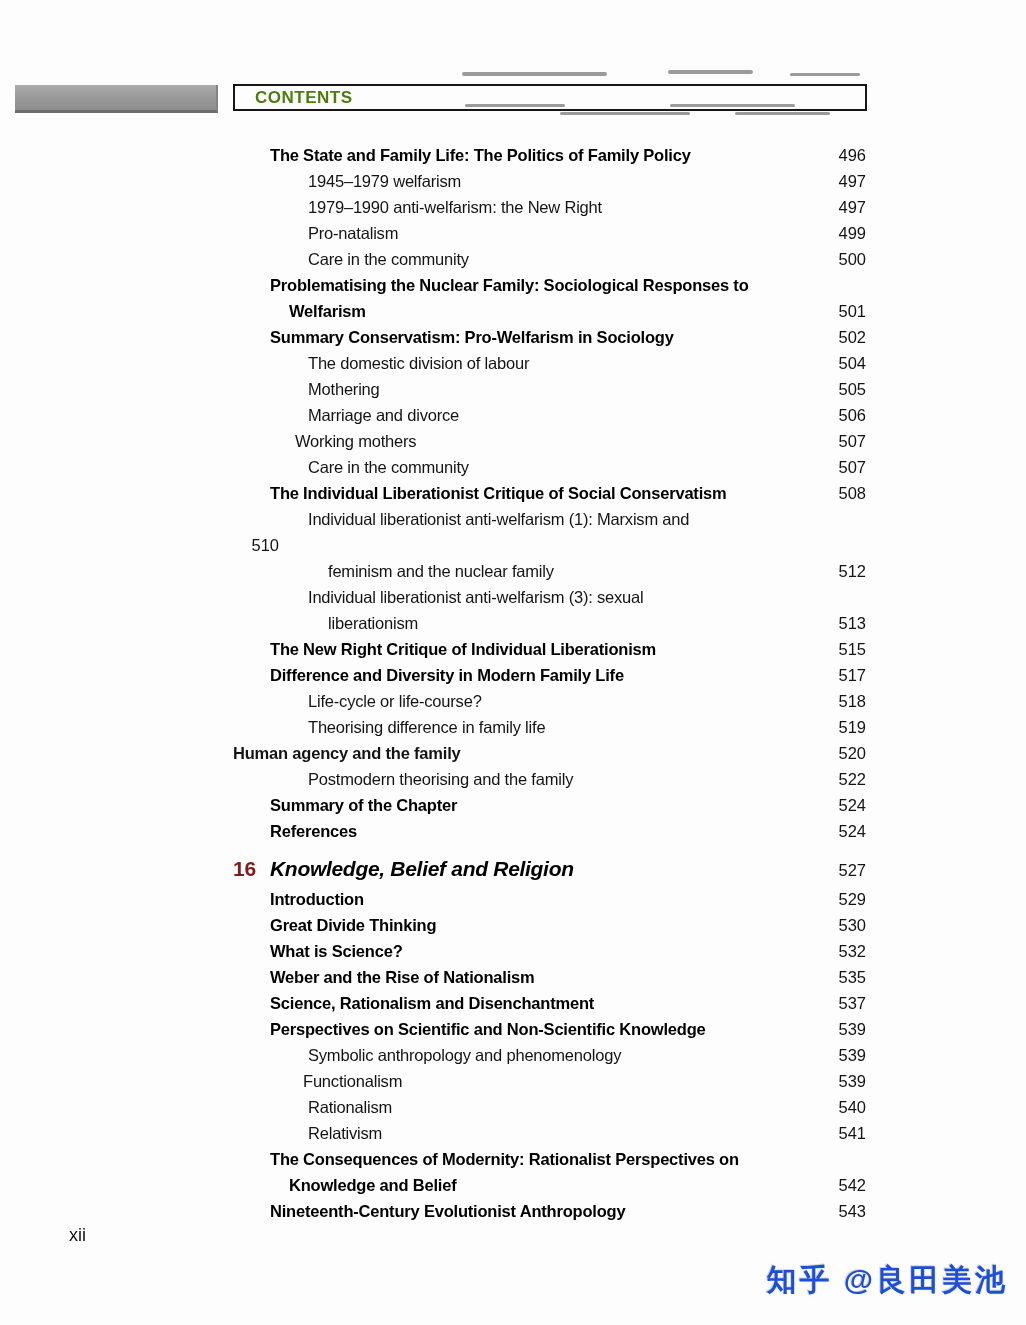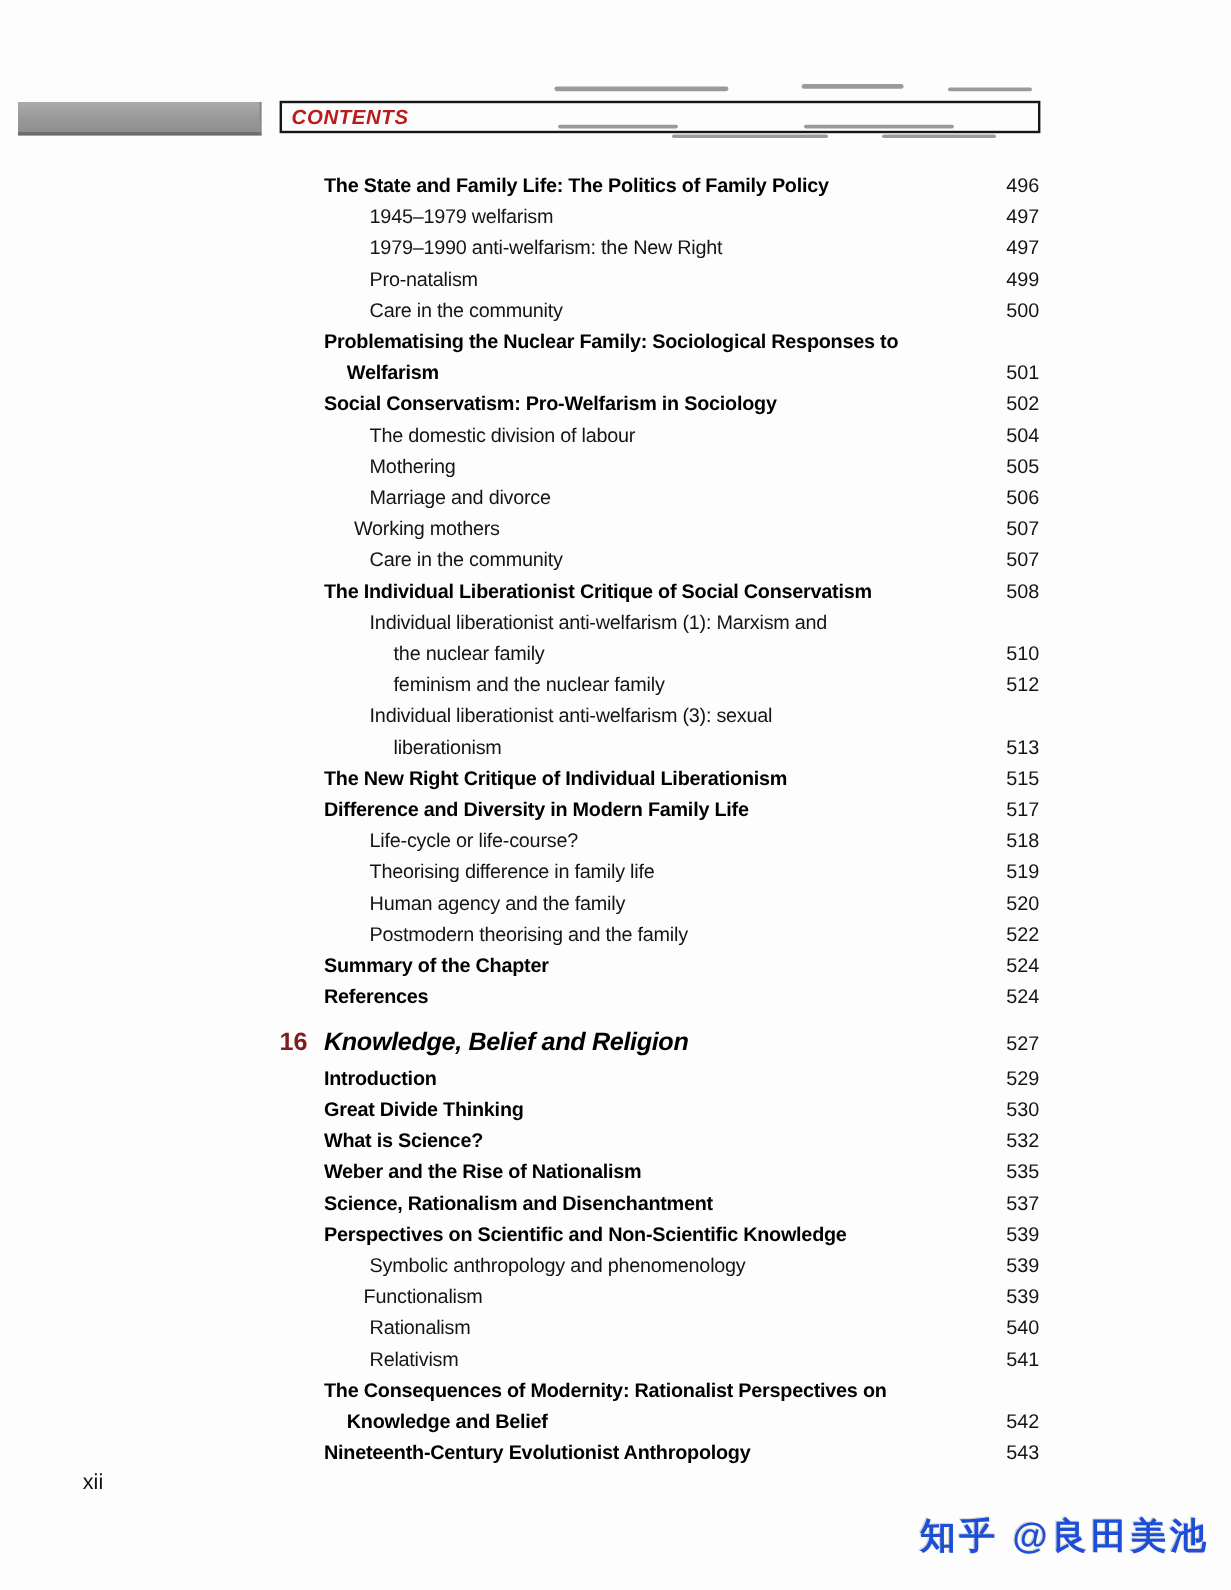--- a/index.html
+++ b/index.html
@@ -16,21 +16,21 @@
     border-bottom:3px solid #6d6d6d;border-right:2px solid #838383;
   }
   
   .contents-box{
     position:absolute;left:233px;top:84px;width:630px;height:23px;
     border:2px solid #161616;background:#fdfdfd;
     display:flex;align-items:center;
   }
   .contents-box .label{
     font-weight:bold;font-size:17px;letter-spacing:.5px;
-    padding-left:8px;color:#b91c1c;font-style:italic;
+    padding-left:20px;color:#4d7c0f;
   }
   
   .artifact{
     position:absolute;background:#3a3a3a;opacity:.5;border-radius:2px;
   }
   
   .toc{
     position:absolute;left:233px;top:142px;width:633px;
     font-size:16.5px;letter-spacing:-.2px;
   }
@@ -92,21 +92,21 @@
     </div>
     <div class="row bold">
       <span class="title" style="margin-left: 37px;">Problematising the Nuclear Family: Sociological Responses to</span>
       <span class="pagenum"></span>
     </div>
     <div class="row bold">
       <span class="title" style="margin-left: 56px;">Welfarism</span>
       <span class="pagenum">501</span>
     </div>
     <div class="row bold">
-      <span class="title" style="margin-left: 37px;">Social Conservatism: Pro-Welfarism in Sociology</span>
+      <span class="title" style="margin-left: 37px;">Summary Conservatism: Pro-Welfarism in Sociology</span>
       <span class="pagenum">502</span>
     </div>
     <div class="row">
       <span class="title" style="margin-left: 75px;">The domestic division of labour</span>
       <span class="pagenum">504</span>
     </div>
     <div class="row">
       <span class="title" style="margin-left: 75px;">Mothering</span>
       <span class="pagenum">505</span>
     </div>
@@ -124,21 +124,20 @@
     </div>
     <div class="row bold">
       <span class="title" style="margin-left: 37px;">The Individual Liberationist Critique of Social Conservatism</span>
       <span class="pagenum">508</span>
     </div>
     <div class="row">
       <span class="title" style="margin-left: 75px;">Individual liberationist anti-welfarism (1): Marxism and</span>
       <span class="pagenum"></span>
     </div>
     <div class="row">
-      <span class="title" style="margin-left: 95px;">the nuclear family</span>
       <span class="pagenum">510</span>
     </div>
     <div class="row">
       <span class="title" style="margin-left: 95px;">feminism and the nuclear family</span>
       <span class="pagenum">512</span>
     </div>
     <div class="row">
       <span class="title" style="margin-left: 75px;">Individual liberationist anti-welfarism (3): sexual</span>
       <span class="pagenum"></span>
     </div>
@@ -156,21 +155,21 @@
     </div>
     <div class="row">
       <span class="title" style="margin-left: 75px;">Life-cycle or life-course?</span>
       <span class="pagenum">518</span>
     </div>
     <div class="row">
       <span class="title" style="margin-left: 75px;">Theorising difference in family life</span>
       <span class="pagenum">519</span>
     </div>
     <div class="row">
-      <span class="title" style="margin-left: 75px;">Human agency and the family</span>
+      <span class="title" style=" font-weight: bold;">Human agency and the family</span>
       <span class="pagenum">520</span>
     </div>
     <div class="row">
       <span class="title" style="margin-left: 75px;">Postmodern theorising and the family</span>
       <span class="pagenum">522</span>
     </div>
     <div class="row bold">
       <span class="title" style="margin-left: 37px;">Summary of the Chapter</span>
       <span class="pagenum">524</span>
     </div>

